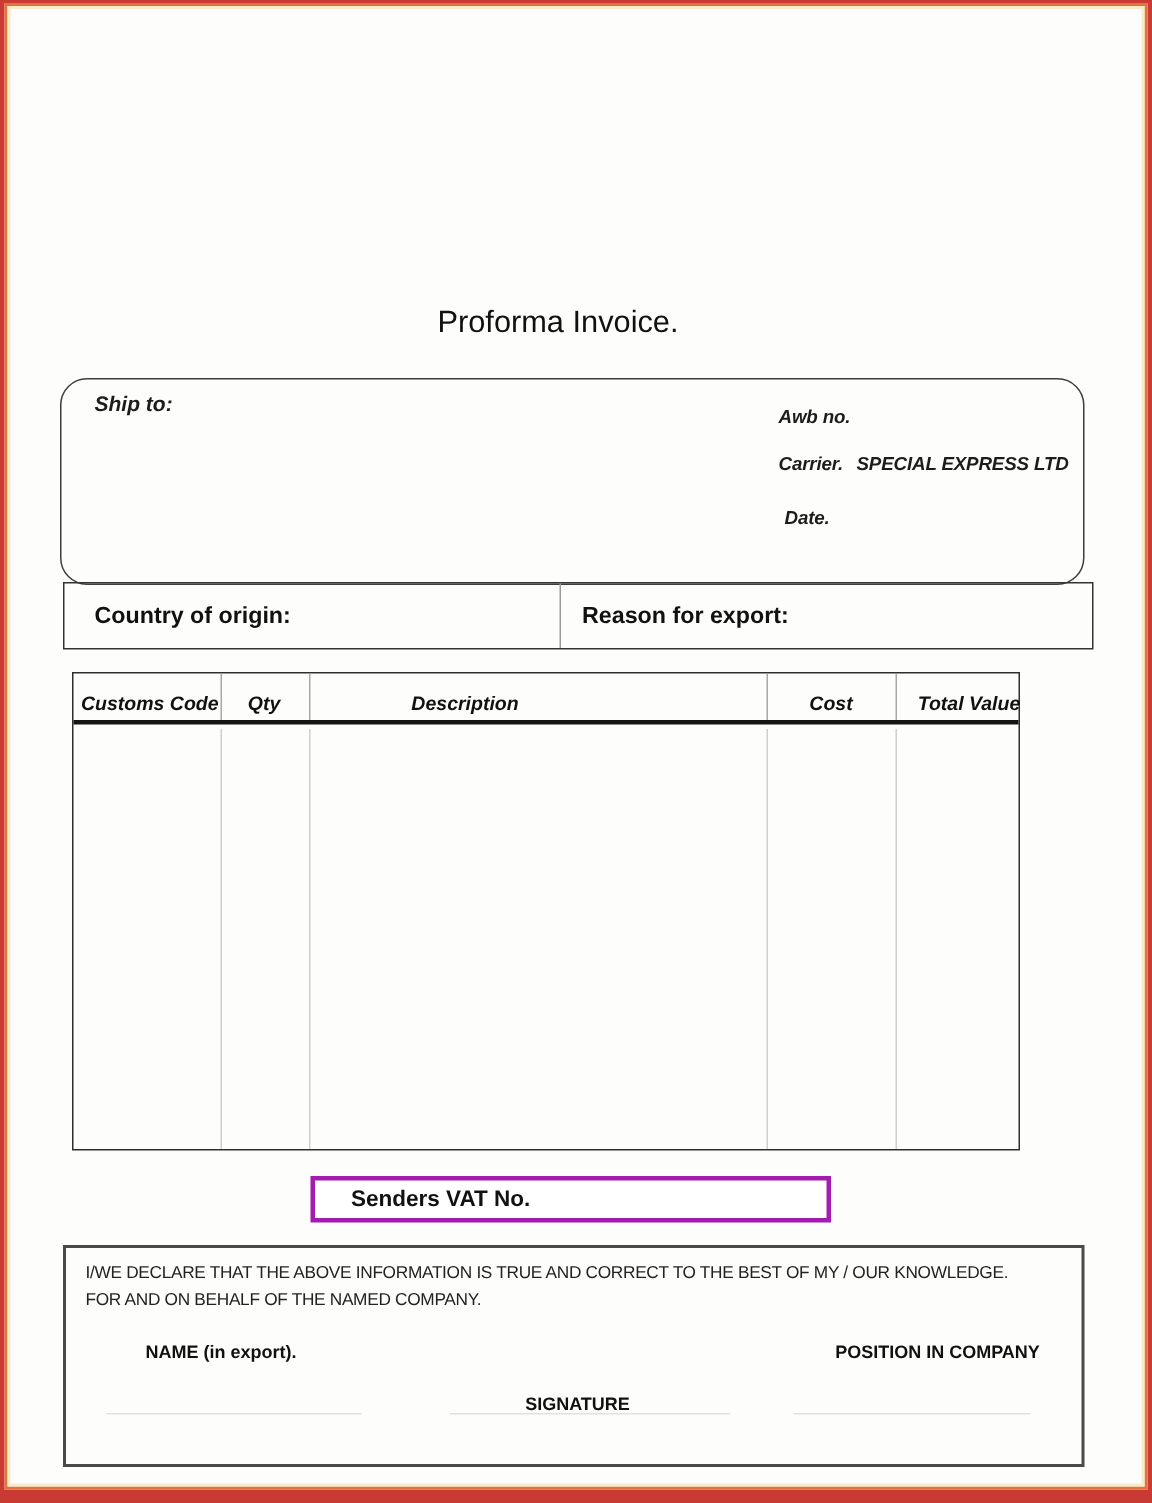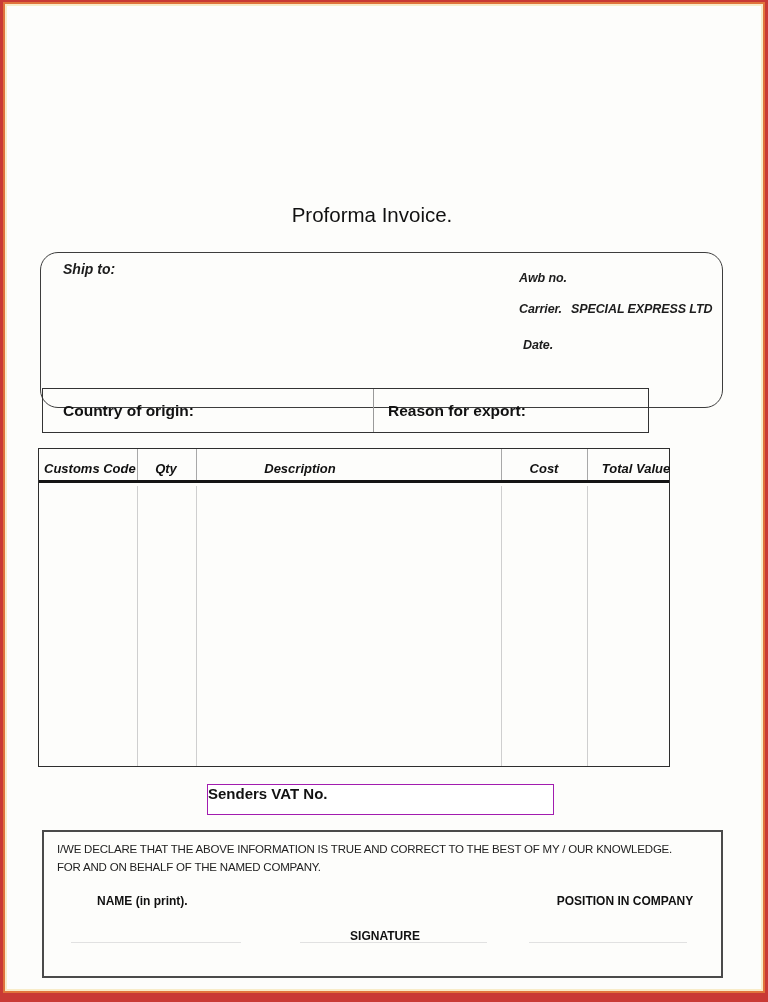--- a/index.html
+++ b/index.html
@@ -25,21 +25,21 @@
     margin: 0;
     text-align: center;
     font-size: 20.5px;
     font-weight: normal;
     color: #111;
   }
 
   
   .ship-box {
     position: absolute;
-    left: 40px; top: 252px; width: 683px; height: 156px;
+    left: 40px; top: 252px; width: 683px; height: 138px;
     border: 1.5px solid #3d3d3d;
     border-radius: 18px;
   }
   .ship-label {
     position: absolute; left: 22px; top: 8px;
     font-size: 14px; font-weight: bold; font-style: italic;
   }
   .ship-fill { position: absolute; left: 14px; top: 32px; width: 440px; height: 82px; }
   .ship-line {
     position: absolute; left: 478px;
@@ -47,35 +47,35 @@
     letter-spacing: -0.1px; white-space: nowrap;
   }
   .ship-line.awb  { top: 18px; }
   .ship-line.carrier { top: 49px; }
   .ship-line.date { top: 85px; left: 482px; }
   .carrier-value { margin-left: 9px; }
 
   
   .origin-box {
     position: absolute;
-    left: 42px; top: 388px; width: 607px; height: 45px;
+    left: 42px; top: 388px; width: 687px; height: 45px;
     border: 1.5px solid #333;
   }
   .origin-cell {
     position: absolute; top: 0; height: 100%;
     display: flex; align-items: center;
     font-size: 15.5px; font-weight: bold; color: #111;
   }
   .origin-cell.left  { left: 0; width: 330px; padding-left: 20px; }
   .origin-cell.right { left: 330px; width: 345px; padding-left: 14px; border-left: 1px solid #9a9a9a; }
 
   
   .items-table {
     position: absolute;
-    left: 38px; top: 448px; width: 632px; height: 319px;
+    left: 48px; top: 448px; width: 632px; height: 319px;
     border: 1.5px solid #2e2e2e;
   }
   .thead {
     position: absolute; left: 0; top: 0; width: 100%; height: 34px;
     border-bottom: 3px solid #141414;
   }
   .th {
     position: absolute; bottom: 4px;
     font-size: 13px; font-weight: bold; font-style: italic;
     color: #111; white-space: nowrap;
@@ -85,23 +85,24 @@
   .thead .col-line { height: 31px; background: #a8a8a8; }
   .tbody {
     position: absolute; left: 0; top: 37px; width: 100%; bottom: 0;
   }
   .tbody .col-line { height: 100%; background: #cfcfcf; }
 
   
   .vat-box {
     position: absolute;
     left: 207px; top: 784px; width: 347px; height: 31px;
-    border: 1px solid #a21caf;
+    border: 3px solid #a21caf;
     background: #fff;
-    display: flex; align-items: flex-start;
+    display: flex; align-items: center;
+    padding-left: 24px;
   }
   .vat-label { font-size: 15px; font-weight: bold; color: #111; }
 
   
   .decl-box {
     position: absolute;
     left: 42px; top: 830px; width: 681px; height: 148px;
     border: 2px solid #4a4a4a;
   }
   .decl-line {
@@ -171,21 +172,21 @@
     </div>
   </section>
 
   <section class="vat-box">
     <span class="vat-label">Senders VAT No.</span>
   </section>
 
   <section class="decl-box">
     <div class="decl-line l1">I/WE DECLARE THAT THE ABOVE INFORMATION IS TRUE AND CORRECT TO THE BEST OF MY / OUR KNOWLEDGE.</div>
     <div class="decl-line l2">FOR AND ON BEHALF OF THE NAMED COMPANY.</div>
-    <span class="sig-label" style="left:53px;">NAME (in print).</span>
+    <span class="sig-label" style="left:53px;">NAME (in export).</span>
     <span class="sig-label center" style="left:341px;margin-top:35px;">SIGNATURE</span>
     <span class="sig-label center" style="left:581px;">POSITION IN COMPANY</span>
     <div class="sig-line" style="left:27px;  width:170px;"></div>
     <div class="sig-line" style="left:256px; width:187px;"></div>
     <div class="sig-line" style="left:485px; width:158px;"></div>
   </section>
 
 </div>
 
 </body></html>

